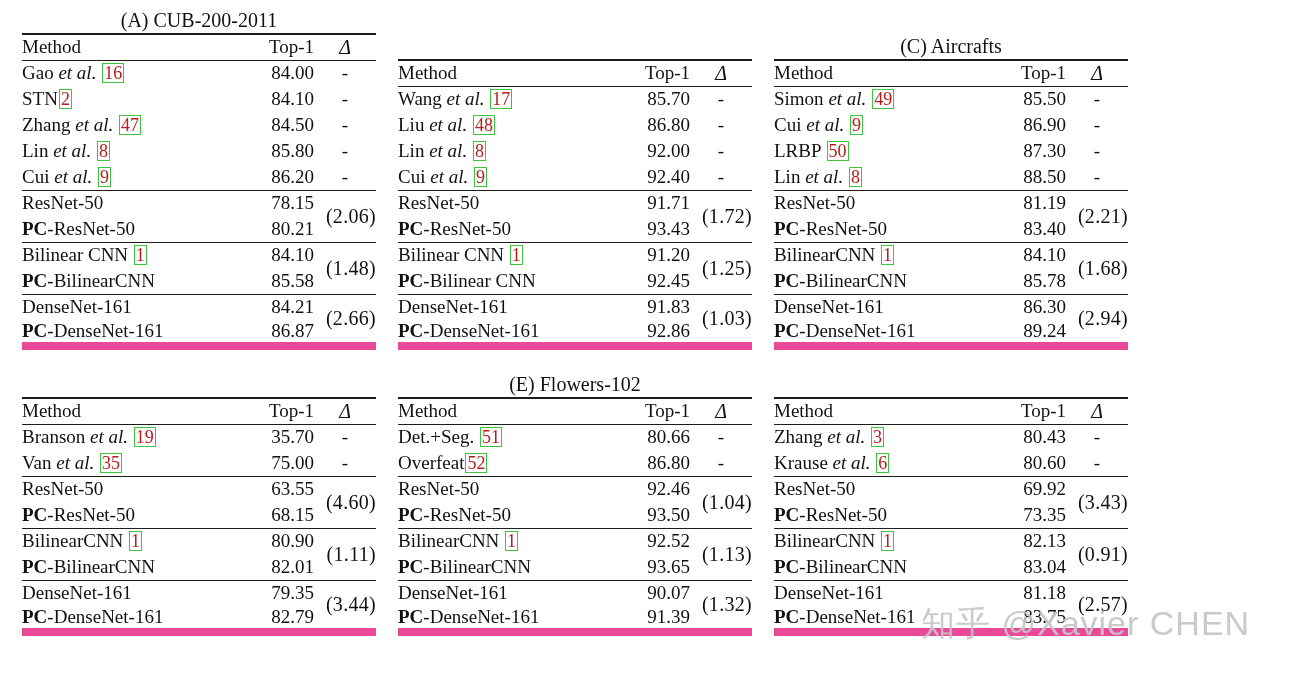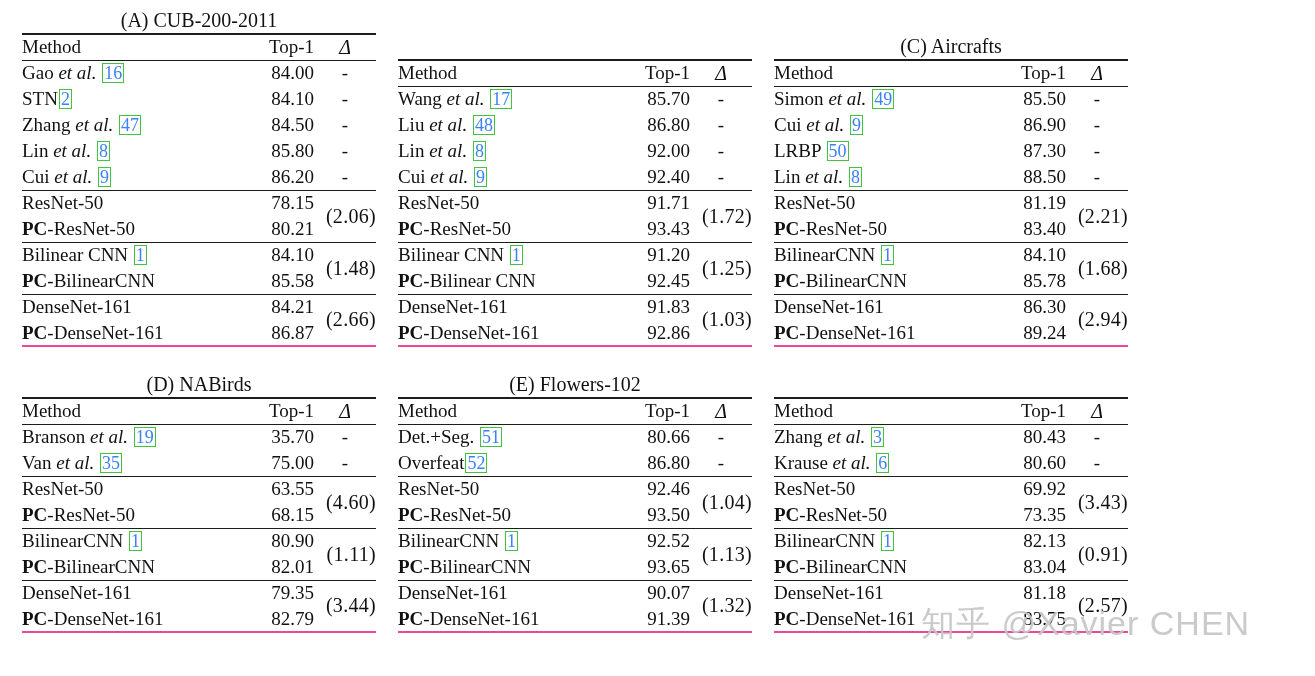--- a/index.html
+++ b/index.html
@@ -8,37 +8,37 @@
     position:relative; width:1315px; height:676px; background:#ffffff;
     font-family:"Liberation Serif","DejaVu Serif",serif; color:#111;
     overflow:hidden;
   }
   .tables-row { position:absolute; left:22px; display:flex; gap:22px; align-items:flex-end; }
   .row-1 { top:8px; }
   .row-2 { top:372px; }
   .tbl-wrap { width:354px; }
   .tbl-caption { text-align:center; font-size:20px; line-height:24px; margin-bottom:1px; white-space:nowrap; }
   table.data { width:100%; border-collapse:collapse; font-size:19px;
-    border-top:2px solid #1c1c1c; border-bottom:2px solid #ec4899; table-layout:fixed; }
+    border-top:2px solid #1c1c1c; border-bottom:8px solid #ec4899; table-layout:fixed; }
   table.data th, table.data td { font-weight:normal; height:26px; padding:0; vertical-align:middle; white-space:nowrap; overflow:visible; }
   thead tr { border-bottom:1.5px solid #1c1c1c; }
   thead th { height:27px; }
   col.c-method { width:214px; }
   col.c-top1  { width:78px; }
   col.c-delta { width:62px; }
   .col-method { text-align:left; padding-left:6px; }
   .col-top1   { text-align:right; padding-right:6px; }
   .col-delta  { text-align:center; }
   th.col-delta { font-style:italic; font-size:20px; }
   tr.group-start td { border-top:1.5px solid #1c1c1c; }
   .it { font-style:italic; }
   .bd { font-weight:bold; }
   .cite {
     display:inline-block; border:1.5px solid #3ec43e; padding:0 1px;
-    line-height:18px; font-size:18px; margin-left:1px; color:#3b82f6;
+    line-height:18px; font-size:18px; margin-left:1px; color:#b91c1c;
   }
   td.delta-merged { text-align:right; font-size:20px; letter-spacing:0.3px; }
   .watermark {
     position:absolute; left:921px; top:601px; z-index:5;
     font-family:"Liberation Sans","DejaVu Sans",sans-serif;
     font-size:34px; color:rgba(197,197,197,0.92); white-space:nowrap;
     letter-spacing:1px;
   }
 </style>
 </head>
@@ -246,21 +246,20 @@
               <td class="col-method"><span class="bd">PC</span><span>-DenseNet-161</span></td>
               <td class="col-top1 bd">89.24</td>
             </tr>
           </tbody>
         </table>
     </div>
   </div>
 
   <div class="tables-row row-2">
     <div class="tbl-wrap">
-      <div class="tbl-caption">(D) NABirds</div>
       <table class="data">
           <colgroup>
             <col class="c-method">
             <col class="c-top1">
             <col class="c-delta">
           </colgroup>
           <thead>
             <tr class="">
               <th class="col-method">Method</th>
               <th class="col-top1">Top-1</th>

